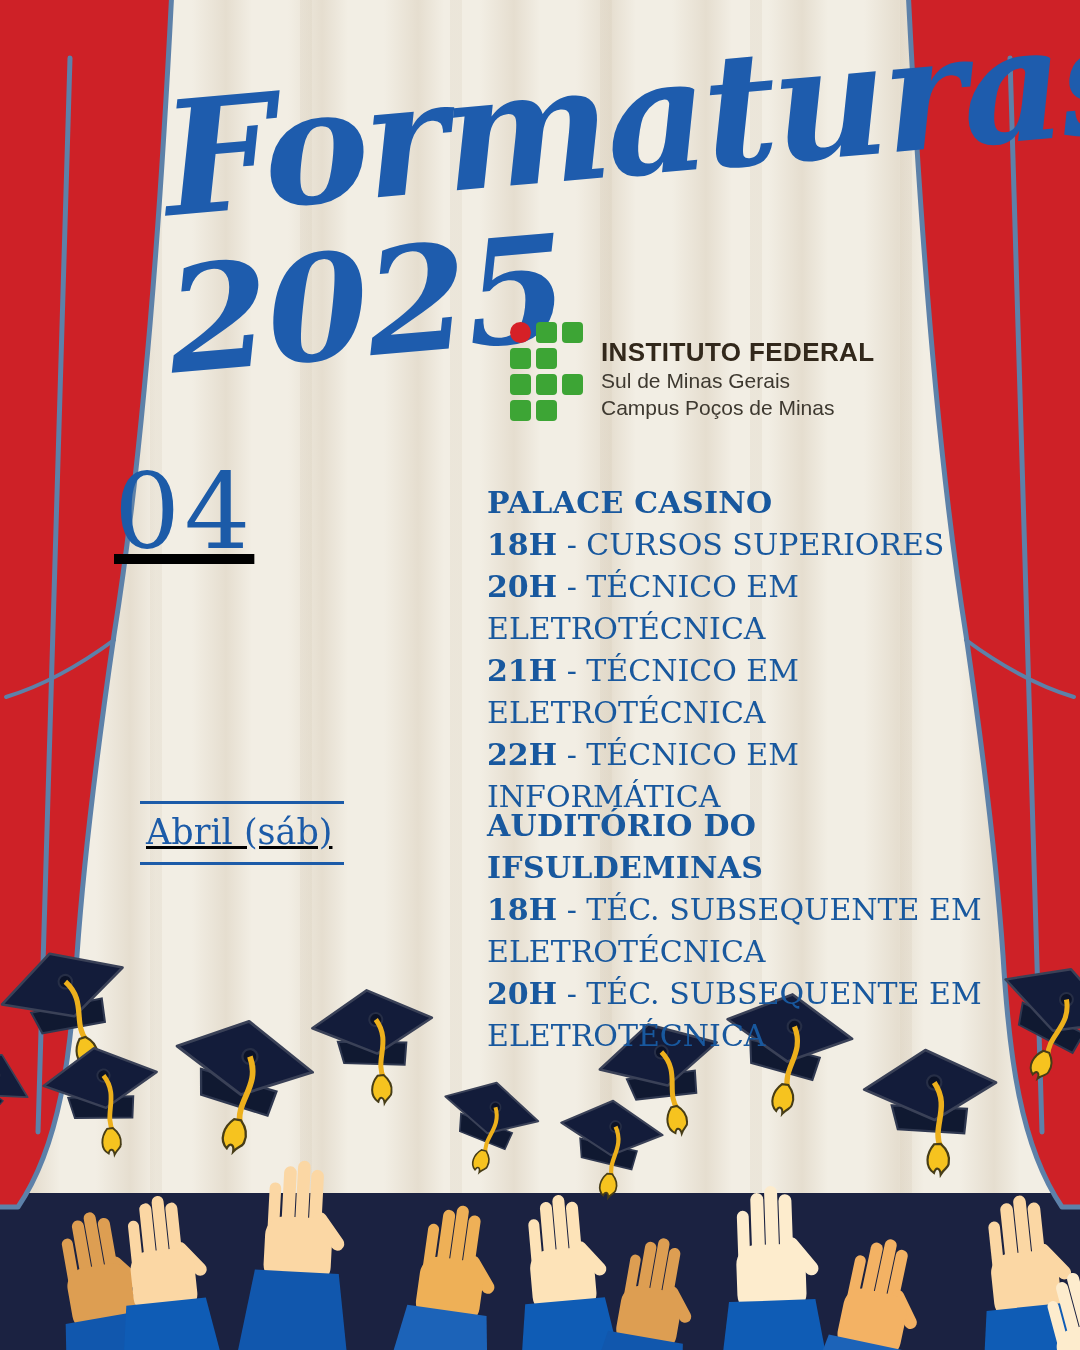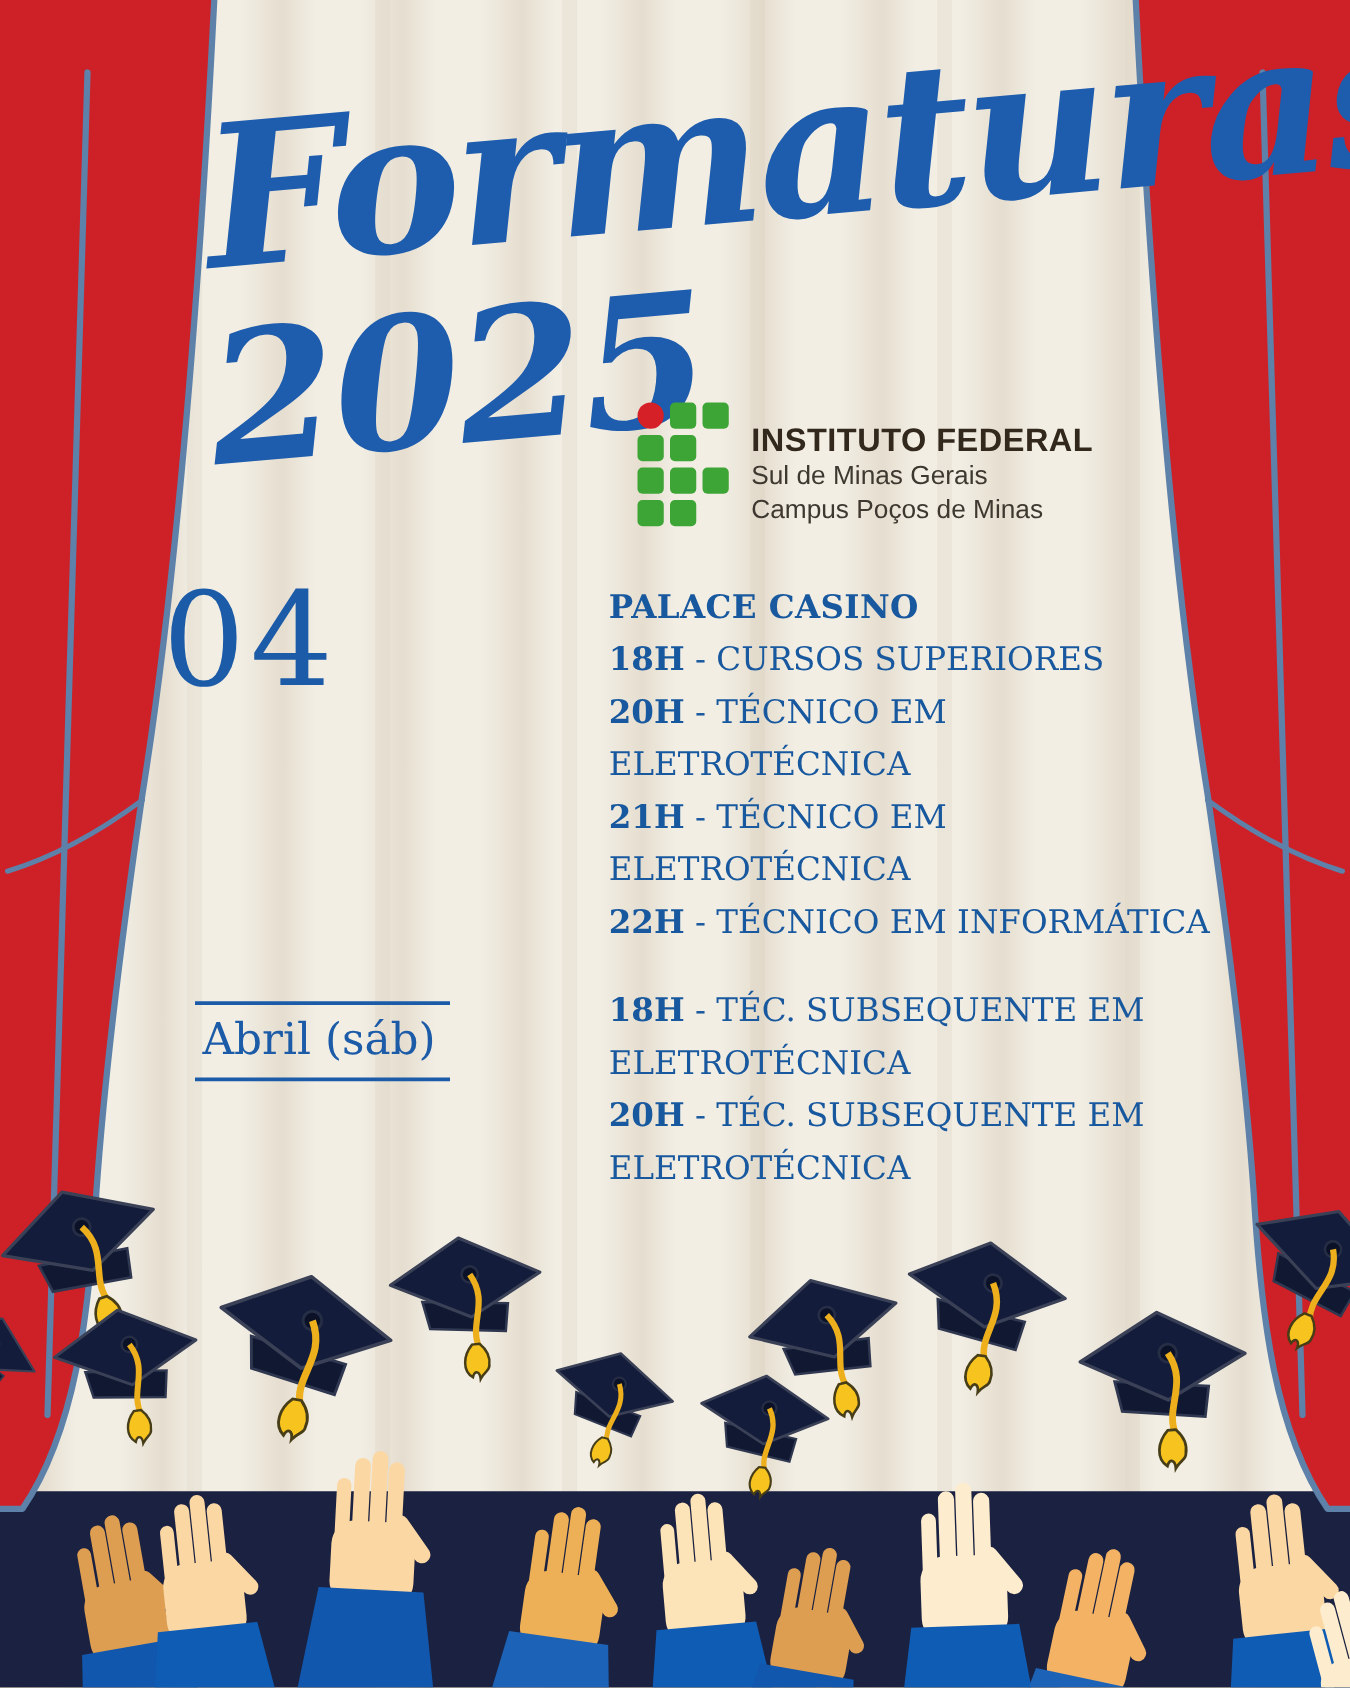--- a/index.html
+++ b/index.html
@@ -33,26 +33,26 @@
   .logo{position:absolute;left:510px;top:318px;display:flex;gap:18px;align-items:flex-end;}
   .logo-grid{display:grid;grid-template-columns:repeat(3,21px);grid-auto-rows:21px;gap:5px;margin-top:4px;}
   .cell{width:21px;height:21px;border-radius:4px;background:#3da535;}
   .cell.red{background:#d62027;border-radius:50%;}
   .cell.empty{background:transparent;}
   .logo-text{font-family:"Liberation Sans","DejaVu Sans",sans-serif;margin-top:16px;}
   .logo-name{font-size:26px;font-weight:bold;color:#32281b;letter-spacing:0.4px;line-height:30px;}
   .logo-sub{font-size:21px;color:#3e3930;line-height:27px;}
 
   
-  .day-section{position:absolute;left:130px;display:flex;align-items:flex-start;}
+  .day-section{position:absolute;left:114px;display:flex;align-items:flex-start;text-decoration:underline;}
   .day-num{font-size:104px;line-height:100px;color:#1c5ba8;letter-spacing:4px;}
   .day-label{margin-left:26px;margin-top:18px;font-size:35px;color:#1c5ba8;
              border-top:3px solid #1c5ba8;border-bottom:3px solid #1c5ba8;
              padding:8px 12px 10px 6px;white-space:nowrap;}
-  .evlist{position:absolute;left:487px;width:500px;color:#18589e;font-size:26px;line-height:42px;}
+  .evlist{position:absolute;left:487px;width:500px;color:#18589e;font-size:30px;line-height:42px;margin-top:17px;}
   .venue{font-weight:bold;letter-spacing:0.3px;}
   .time{font-weight:bold;}
   .sec04{top:462px;}
   .list04{top:465px;}
   .sec05{top:783px;}
   .list05{top:788px;}
 </style>
 </head>
 <body>
 
@@ -197,17 +197,18 @@
     <div class="line"><span class="time">18H</span> <span>- CURSOS SUPERIORES</span></div>
     <div class="line"><span class="time">20H</span> <span>- TÉCNICO EM ELETROTÉCNICA</span></div>
     <div class="line"><span class="time">21H</span> <span>- TÉCNICO EM ELETROTÉCNICA</span></div>
     <div class="line"><span class="time">22H</span> <span>- TÉCNICO EM INFORMÁTICA</span></div>
   </div>
 
   <div class="day-section sec05">
     <div class="day-label">Abril (sáb)</div>
   </div>
   <div class="evlist list05">
+    <div class="venue">AUDITÓRIO DO IFSULDEMINAS</div>
     <div class="line"><span class="time">18H</span> <span>- TÉC. SUBSEQUENTE EM ELETROTÉCNICA</span></div>
     <div class="line"><span class="time">20H</span> <span>- TÉC. SUBSEQUENTE EM ELETROTÉCNICA</span></div>
   </div>
 
 </div>
 
 </body></html>

